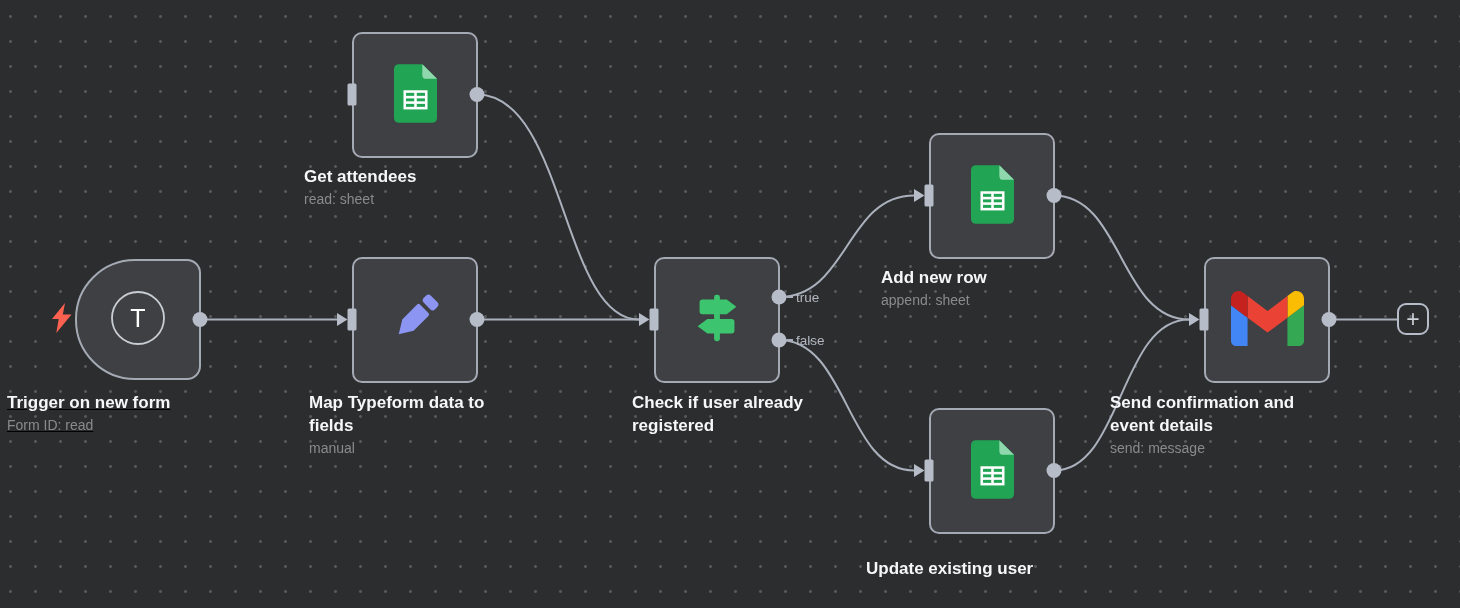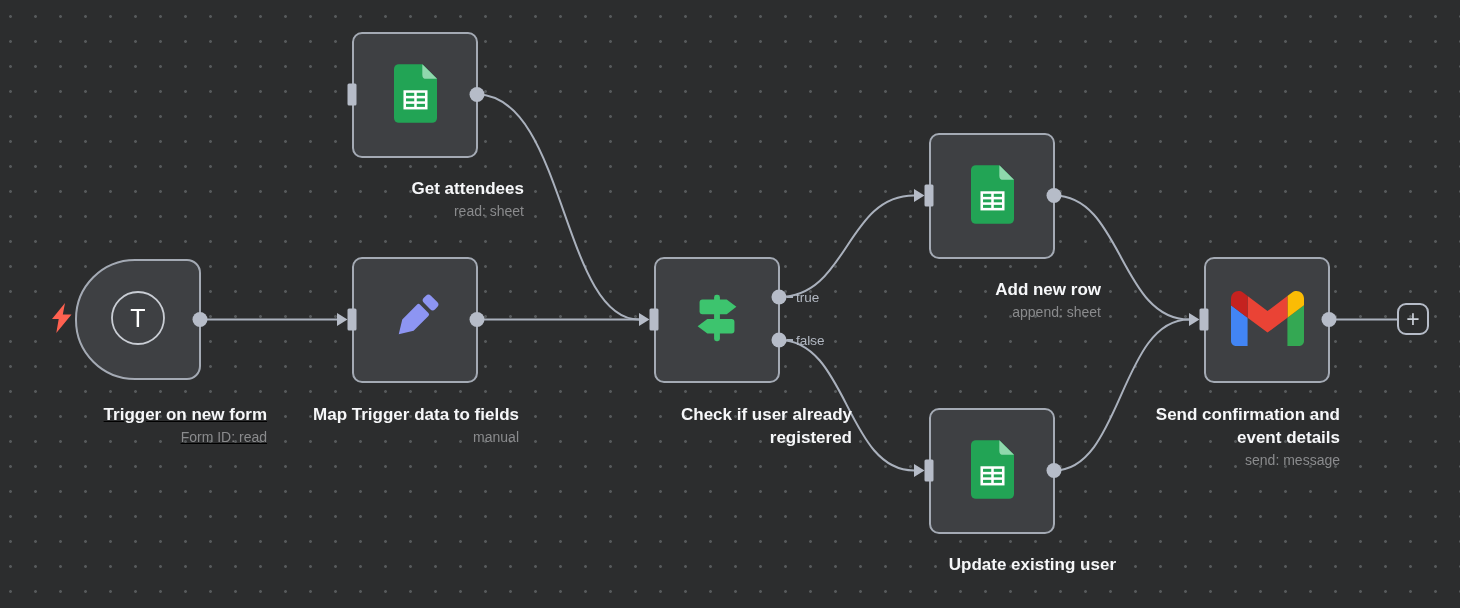--- a/index.html
+++ b/index.html
@@ -10,21 +10,21 @@
     background-size:25px 25px;background-position:-2px 4px;
     font-family:"Liberation Sans",sans-serif;
   }
   .node{
     position:absolute;box-sizing:border-box;width:126px;height:126px;
     background:#3e4043;border:2px solid #a4aab4;border-radius:10px;
     display:flex;align-items:center;justify-content:center;cursor:pointer;
   }
   .node.trigger{height:121px;border-radius:60px 14px 14px 60px;}
   .wires{position:absolute;left:0;top:0;}
-  .node-label{position:absolute;text-align:right;margin-top:12px;}
+  .node-label{position:absolute;text-align:left;}
   .node-title{color:#f6f7f9;font-size:17px;font-weight:700;line-height:23px;}
   .node-sub{color:#8a8b8d;font-size:14px;margin-top:3px;}
   .bolt{position:absolute;left:50px;top:303px;}
   .plus-btn{
     position:absolute;left:1397px;top:303px;width:32px;height:32px;
     box-sizing:border-box;border:2.5px solid #b6bcc8;border-radius:9px;
     color:#ced3dc;font-size:23px;font-weight:400;line-height:26px;
     display:flex;align-items:center;justify-content:center;cursor:pointer;
     background:transparent;
   }
@@ -174,34 +174,34 @@
     <div class="node-title">Trigger on new form</div>
     <div class="node-sub">Form ID: read</div>
   </div>
 
   <div class="node-label" style="left:304px;top:165px;width:220px;">
     <div class="node-title">Get attendees</div>
     <div class="node-sub">read: sheet</div>
   </div>
 
   <div class="node-label" style="left:309px;top:391px;width:210px;">
-    <div class="node-title">Map Trigger data to fields</div>
+    <div class="node-title">Map Typeform data to fields</div>
     <div class="node-sub">manual</div>
   </div>
 
   <div class="node-label" style="left:632px;top:391px;width:220px;">
     <div class="node-title">Check if user already registered</div>
   </div>
 
   <div class="node-label" style="left:881px;top:266px;width:220px;">
     <div class="node-title">Add new row</div>
     <div class="node-sub">append: sheet</div>
   </div>
 
-  <div class="node-label" style="left:866px;top:541px;width:250px;">
+  <div class="node-label" style="left:866px;top:557px;width:250px;">
     <div class="node-title">Update existing user</div>
   </div>
 
   <div class="node-label" style="left:1110px;top:391px;width:230px;">
     <div class="node-title">Send confirmation and event details</div>
     <div class="node-sub">send: message</div>
   </div>
 
   <div class="plus-btn">
     <span>+</span>

